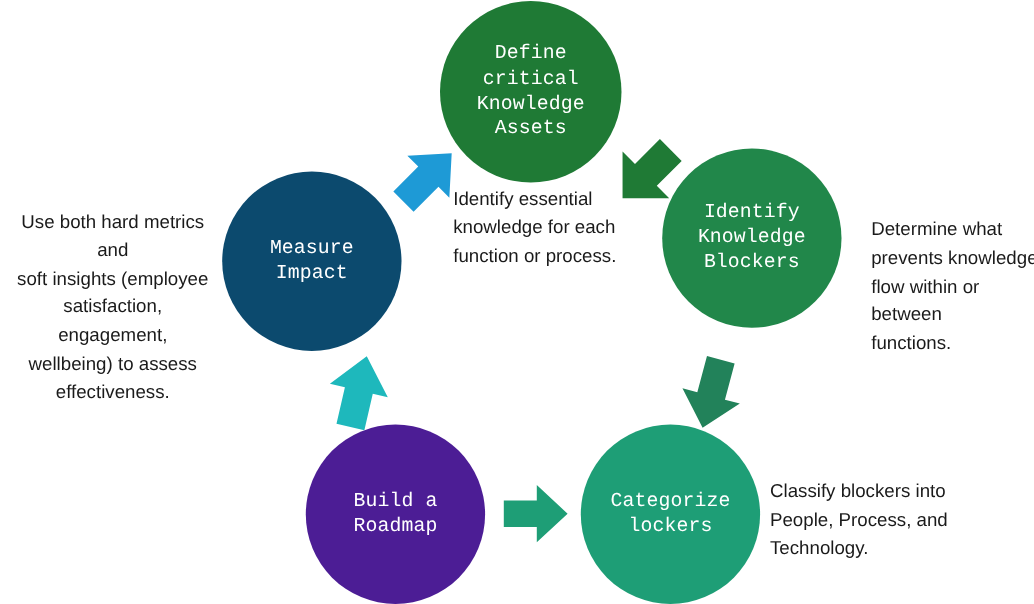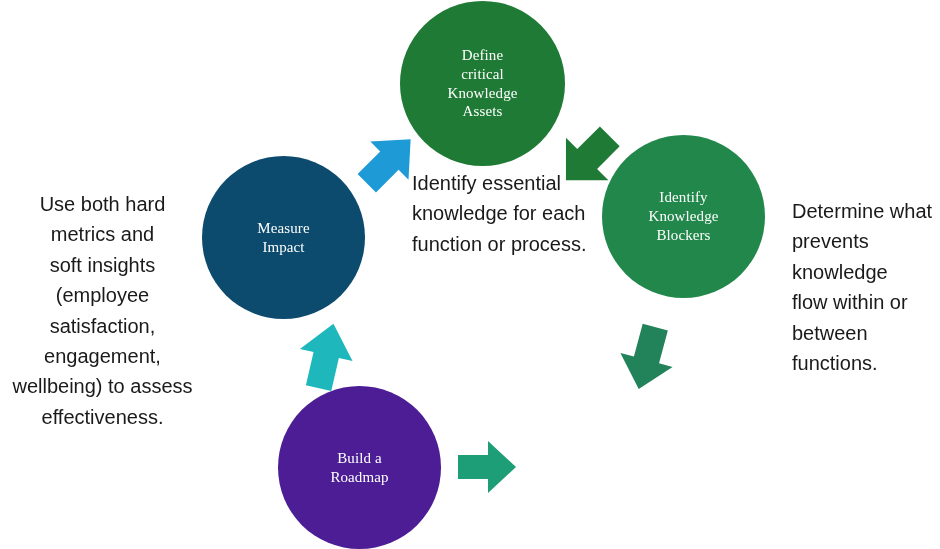--- a/index.html
+++ b/index.html
@@ -18,33 +18,33 @@
     overflow: hidden;
   }
   .node {
     position: absolute;
     border-radius: 50%;
     display: flex;
     align-items: center;
     justify-content: center;
     text-align: center;
     color: #ffffff;
-    font-family: Liberation Serif, serif;
-    font-size: 15px;
+    font-family: Liberation Mono, monospace;
+    font-size: 18px;
     line-height: 1.26;
     letter-spacing: 0.1px;
     box-sizing: border-box;
     padding: 4px;
     white-space: pre-line;
   }
   .caption {
     position: absolute;
     color: #1a1a1a;
     font-family: "Liberation Sans", sans-serif;
-    font-size: 20px;
+    font-size: 17px;
     line-height: 1.52;
     white-space: pre-line;
     box-sizing: border-box;
   }
   .arrow {
     position: absolute;
   }
   .arrow svg {
     display: block;
     overflow: visible;
@@ -57,36 +57,41 @@
 
   <div class="node" style="left: 400px; top: 1px; width: 165px; height: 165px; background-color: rgb(31, 122, 53);">Define
 critical
 Knowledge
 Assets</div>
 
   <div class="node" style="left: 602px; top: 135px; width: 163px; height: 163px; background-color: rgb(33, 135, 74);">Identify
 Knowledge
 Blockers</div>
 
+  <div class="node" style="left: 528px; top: 386px; width: 163px; height: 163px; background-color: rgb(30, 158, 118);">Categorize
+lockers</div>
 
   <div class="node" style="left: 278px; top: 386px; width: 163px; height: 163px; background-color: #4c1d95;">Build a
 Roadmap</div>
 
   <div class="node" style="left: 202px; top: 156px; width: 163px; height: 163px; background-color: #0c4a6e;">Measure
 Impact</div>
 
   <div class="caption" style="left:412px; top:168px; width:175px;">Identify essential
 knowledge for each
 function or process.</div>
 
   <div class="caption" style="left:792px; top:196px; width:162px;">Determine what
 prevents knowledge
 flow within or between
 functions.</div>
 
+  <div class="caption" style="left:700px; top:434px; width:165px;">Classify blockers into
+People, Process, and
+Technology.</div>
 
 
   <div class="caption" style="left:10px; top:189px; width:185px;text-align:center;">Use both hard metrics and
 soft insights (employee
 satisfaction, engagement,
 wellbeing) to assess
 effectiveness.</div>
 
   <div class="arrow" style="left:548px; top:117px; width:84px; height:84px;">
     <svg width="84" height="84" viewBox="0 0 84 84" aria-hidden="true">

